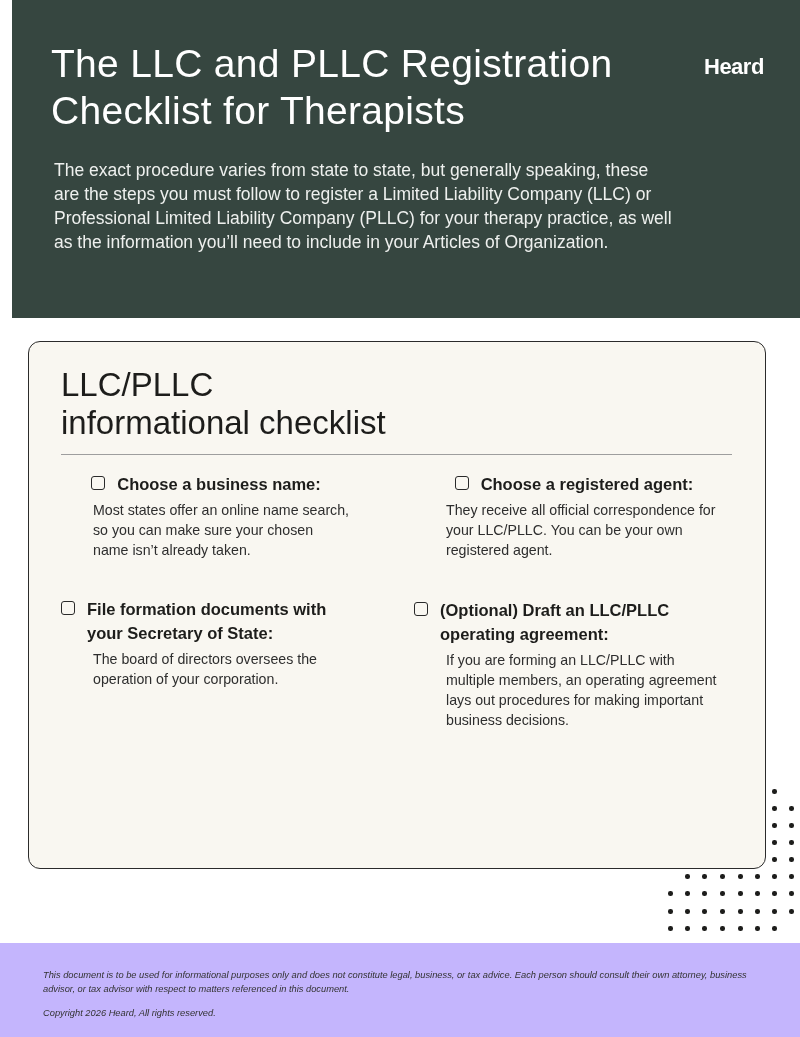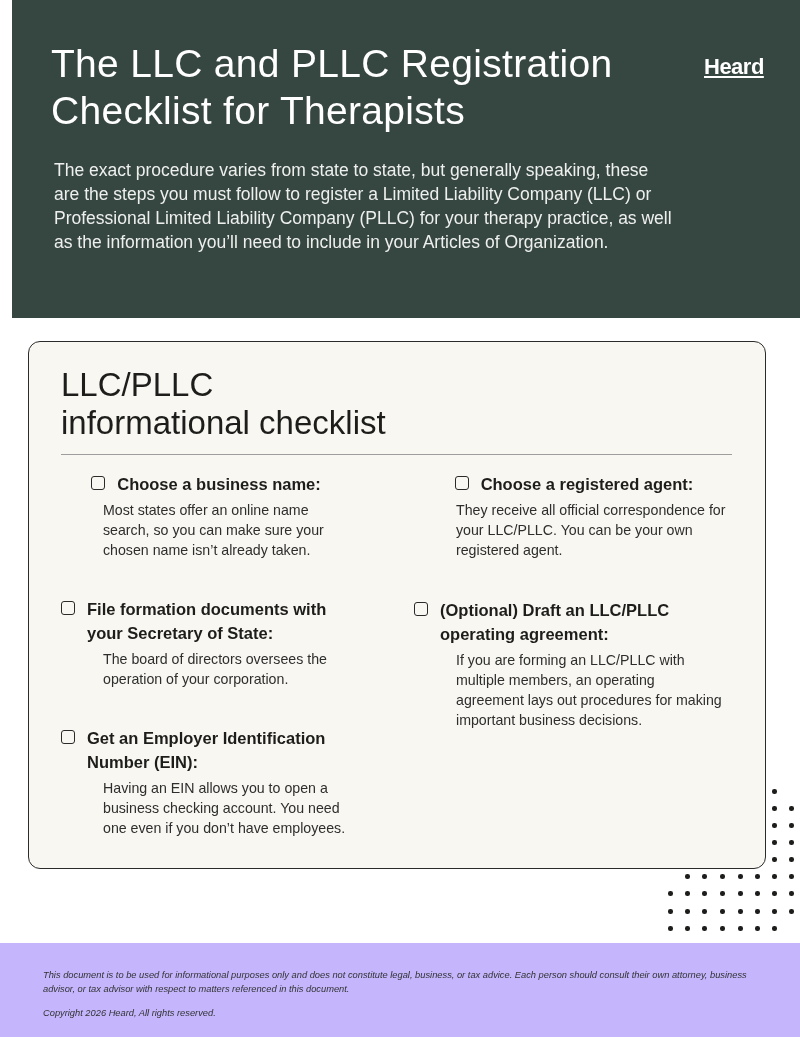--- a/index.html
+++ b/index.html
@@ -1,32 +1,32 @@
 <!DOCTYPE html>
 <html><head>
 <meta charset="utf-8">
 <style>
   * { box-sizing: border-box; margin: 0; padding: 0; }
   html, body { width: 800px; height: 1037px; background: #ffffff; overflow: hidden; }
   body { font-family: "Liberation Sans", sans-serif; color: #1d1d1b; position: relative; }
 
   .hero { position: absolute; left: 0; top: 0; width: 800px; height: 318px; background: #364640; color: #ffffff; margin-left: 12px; }
   .hero-title { position: absolute; left: 39px; top: 40px; width: 640px; font-size: 39px; line-height: 47px; font-weight: 500; letter-spacing: 0.3px; }
-  .brand { position: absolute; left: 692px; top: 54px; font-size: 22px; font-weight: 700; letter-spacing: -0.5px; text-decoration: underline; }
+  .brand { position: absolute; left: 692px; top: 54px; font-size: 22px; font-weight: 700; letter-spacing: -0.5px; }
   .hero-intro { position: absolute; left: 42px; top: 158px; width: 620px; font-size: 17.5px; line-height: 24px; color: #eef0ee; }
 
   .card { position: absolute; left: 28px; top: 341px; width: 738px; height: 528px; background: #f9f7f1; border: 1.5px solid #2b2b2b; border-radius: 12px; }
   .card-title { position: absolute; left: 32px; top: 24px; font-size: 33px; line-height: 38px; font-weight: 500; color: #1d1d1b; }
   .card-divider { position: absolute; left: 32px; top: 112px; width: 671px; height: 1px; background: #9e9e9e; }
 
   .item { position: absolute; width: 300px; }
   .item-head { display: flex; align-items: flex-start; justify-content: center; }
   .checkbox { flex: 0 0 auto; width: 14px; height: 14px; border: 1.6px solid #2a2a2a; border-radius: 3px; margin-top: 4px; margin-right: 12px; background: transparent; cursor: pointer; }
   .item-title { font-size: 16.5px; line-height: 24px; font-weight: 700; color: #1d1d1b; }
-  .item-body { margin-left: 42px; margin-top: 4px; font-size: 14.2px; line-height: 20px; color: #2e2e2e; }
+  .item-body { margin-left: 32px; margin-top: 4px; font-size: 14.2px; line-height: 20px; color: #2e2e2e; }
 
   .dots { position: absolute; }
   .dot { position: absolute; width: 4.5px; height: 4.5px; border-radius: 50%; background: #1d1d1b; }
 
   .footer { position: absolute; left: 0; top: 943px; width: 800px; height: 94px; background: #c4b5fd; }
   .disclaimer { position: absolute; left: 43px; top: 25px; width: 720px; font-size: 9.3px; line-height: 14px; font-style: italic; color: #333333; }
   .copyright { position: absolute; left: 43px; top: 65px; font-size: 9.3px; font-style: italic; color: #333333; }
 </style>
 </head>
 <body>
@@ -72,27 +72,20 @@
   </div>
 
   <div class="item" style="left:32px; top:255px; width:290px;">
     <div class="item-head">
       <div class="checkbox"></div>
       <div class="item-title">File formation documents with your Secretary of State:</div>
     </div>
     <div class="item-body">The board of directors oversees the operation of your corporation.</div>
   </div>
 
-  <div class="item" style="left:32px; top:384px; width:300px;">
-    <div class="item-head">
-      <div class="checkbox"></div>
-      <div class="item-title">Get an Employer Identification Number (EIN):</div>
-    </div>
-    <div class="item-body">Having an EIN allows you to open a business checking account. You need one even if you don’t have employees.</div>
-  </div>
 </div>
 
 <div class="dots" id="dots" style="left:0; top:0;">
     <div class="dot" style="left: 772px; top: 789px;"></div>
     <div class="dot" style="left: 772px; top: 806px;"></div>
     <div class="dot" style="left: 789px; top: 806px;"></div>
     <div class="dot" style="left: 772px; top: 823px;"></div>
     <div class="dot" style="left: 789px; top: 823px;"></div>
     <div class="dot" style="left: 772px; top: 840px;"></div>
     <div class="dot" style="left: 789px; top: 840px;"></div>

